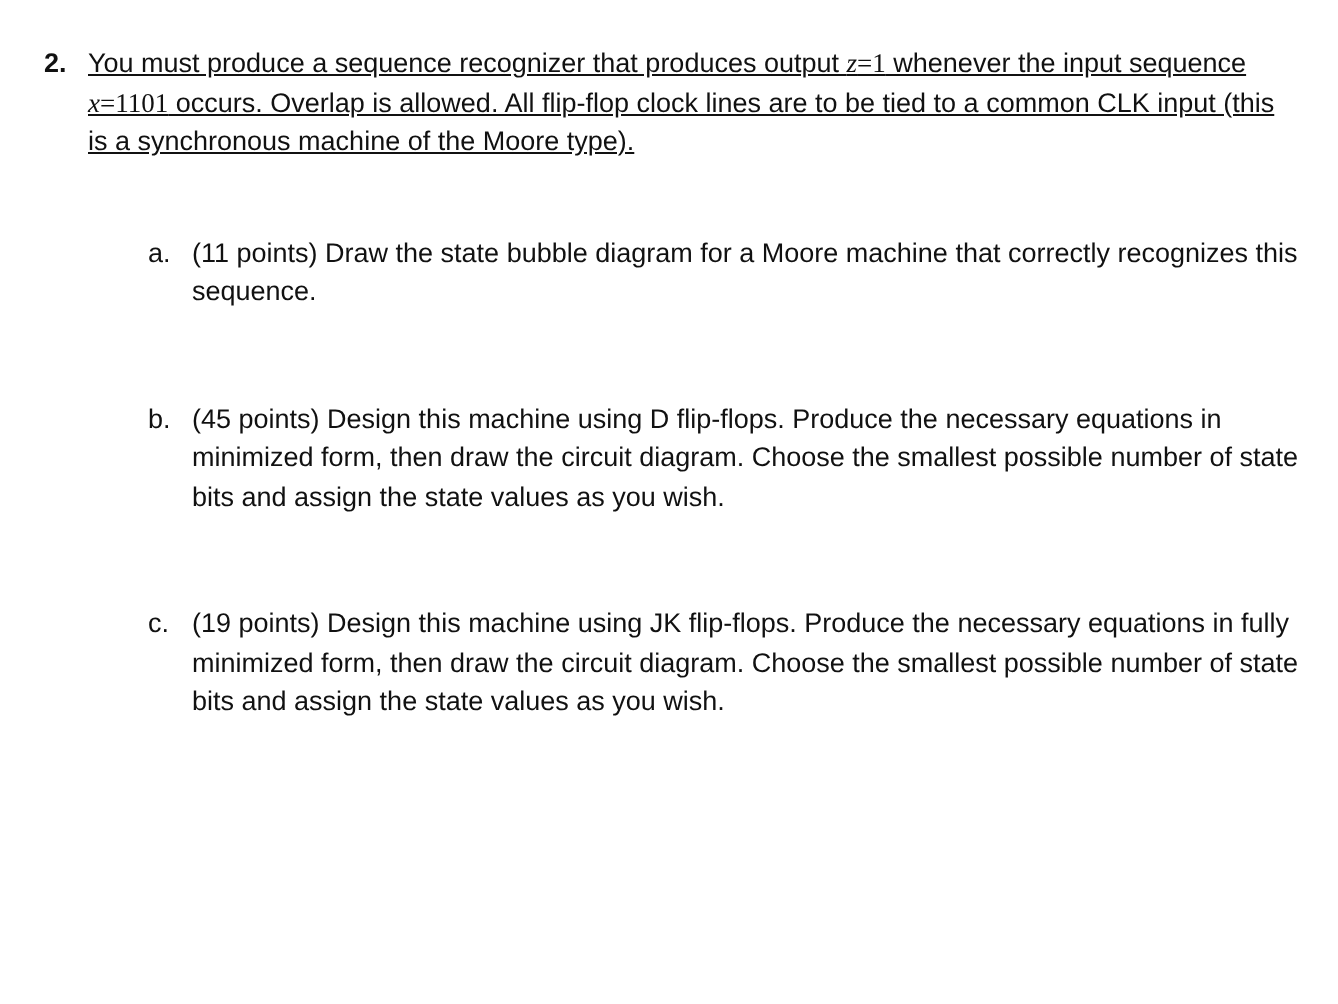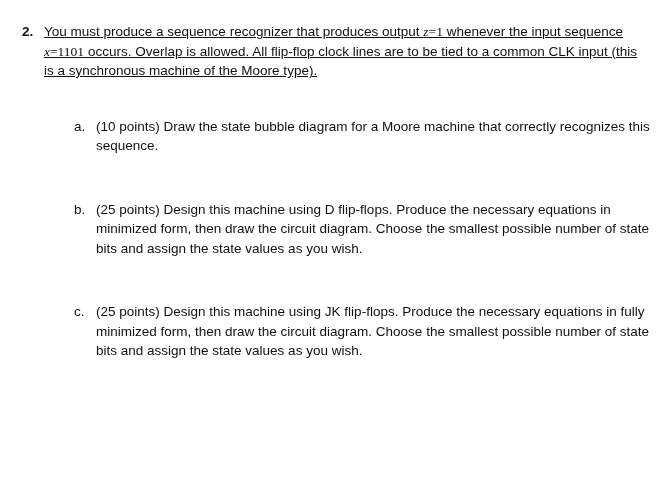--- a/index.html
+++ b/index.html
@@ -77,28 +77,28 @@
 
   <div class="problem">
     <div class="problem-number">2.</div>
     <div class="problem-body"><span>You must produce a sequence recognizer that produces output </span><span class="var">z</span><span class="eqval">=1</span><span> whenever the input sequence </span><span class="var">x</span><span class="eqval">=1101</span><span> occurs.  Overlap is allowed.  All flip-flop clock lines are to be tied to a common CLK input (this is a synchronous machine of the Moore type).</span></div>
   </div>
 
   <div class="parts">
 
     <div class="part">
       <div class="part-label">a.</div>
-      <div class="part-body">(10 points)  Draw the state bubble diagram for a Moore machine that correctly recognizes this sequence.</div>
+      <div class="part-body">(11 points)  Draw the state bubble diagram for a Moore machine that correctly recognizes this sequence.</div>
     </div>
 
     <div class="part">
       <div class="part-label">b.</div>
-      <div class="part-body">(25 points)  Design this machine using D flip-flops.  Produce the necessary equations in minimized form, then draw the circuit diagram.  Choose the smallest possible number of state bits and assign the state values as you wish.</div>
+      <div class="part-body">(45 points)  Design this machine using D flip-flops.  Produce the necessary equations in minimized form, then draw the circuit diagram.  Choose the smallest possible number of state bits and assign the state values as you wish.</div>
     </div>
 
     <div class="part">
       <div class="part-label">c.</div>
-      <div class="part-body">(25 points)  Design this machine using JK flip-flops.  Produce the necessary equations in fully minimized form, then draw the circuit diagram.  Choose the smallest possible number of state bits and assign the state values as you wish.</div>
+      <div class="part-body">(19 points)  Design this machine using JK flip-flops.  Produce the necessary equations in fully minimized form, then draw the circuit diagram.  Choose the smallest possible number of state bits and assign the state values as you wish.</div>
     </div>
 
   </div>
 
 </div>
 
 </body></html>

